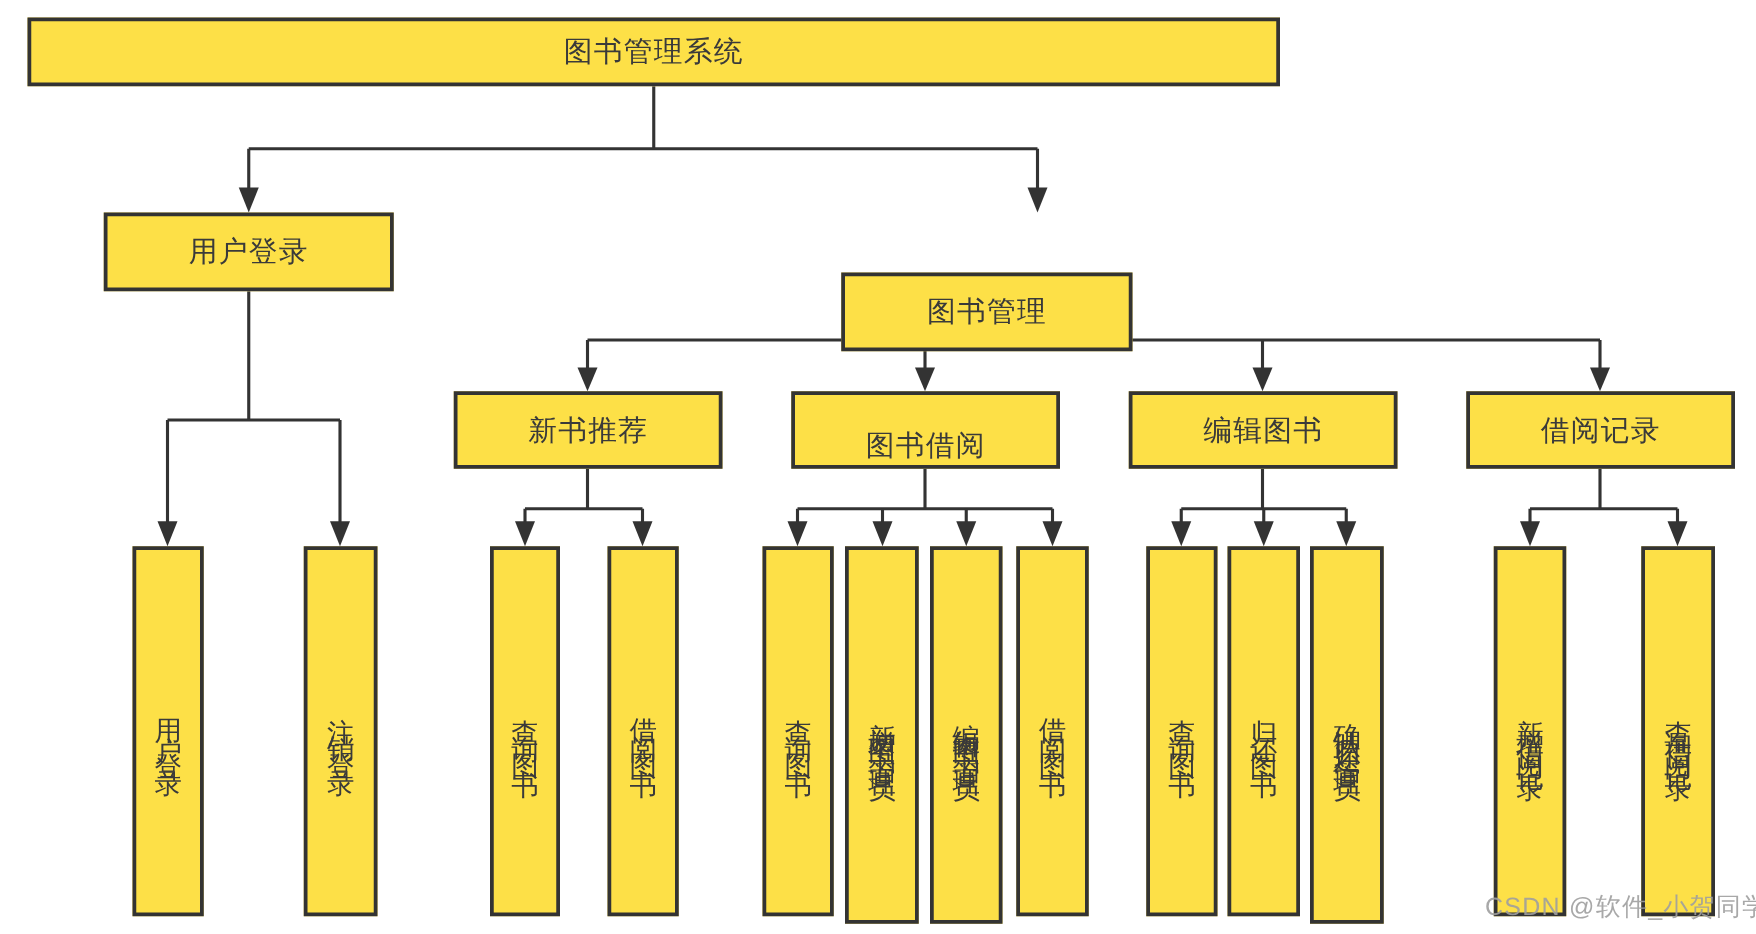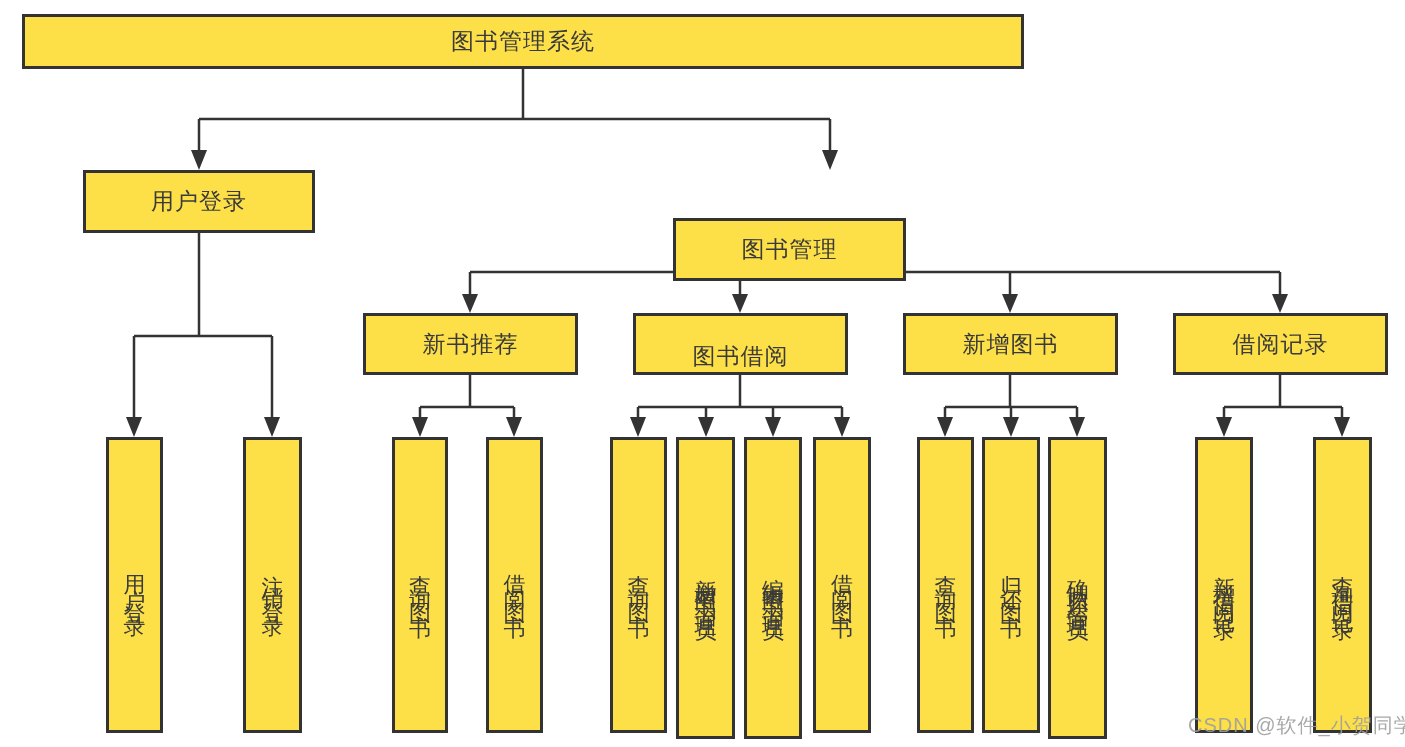--- a/index.html
+++ b/index.html
@@ -128,21 +128,21 @@
     <span class="h-label">图书管理</span>
   </div>
 
   <div class="node" style="left:363px; top:313px; width:215px; height:62px;">
     <span class="h-label">新书推荐</span>
   </div>
   <div class="node" style="left:633px; top:313px; width:215px; height:62px;align-items:flex-end;">
     <span class="h-label">图书借阅</span>
   </div>
   <div class="node" style="left:903px; top:313px; width:215px; height:62px;">
-    <span class="h-label">新增图书</span>
+    <span class="h-label">编辑图书</span>
   </div>
   <div class="node" style="left:1173px; top:313px; width:215px; height:62px;">
     <span class="h-label">借阅记录</span>
   </div>
 
   <div class="node leaf" style="left:106px; top:437px; width:57px; height:296px;">
     <span class="v">用户登录</span>
   </div>
   <div class="node leaf" style="left:243px; top:437px; width:59px; height:296px;">
     <span class="v">注销登录</span>

